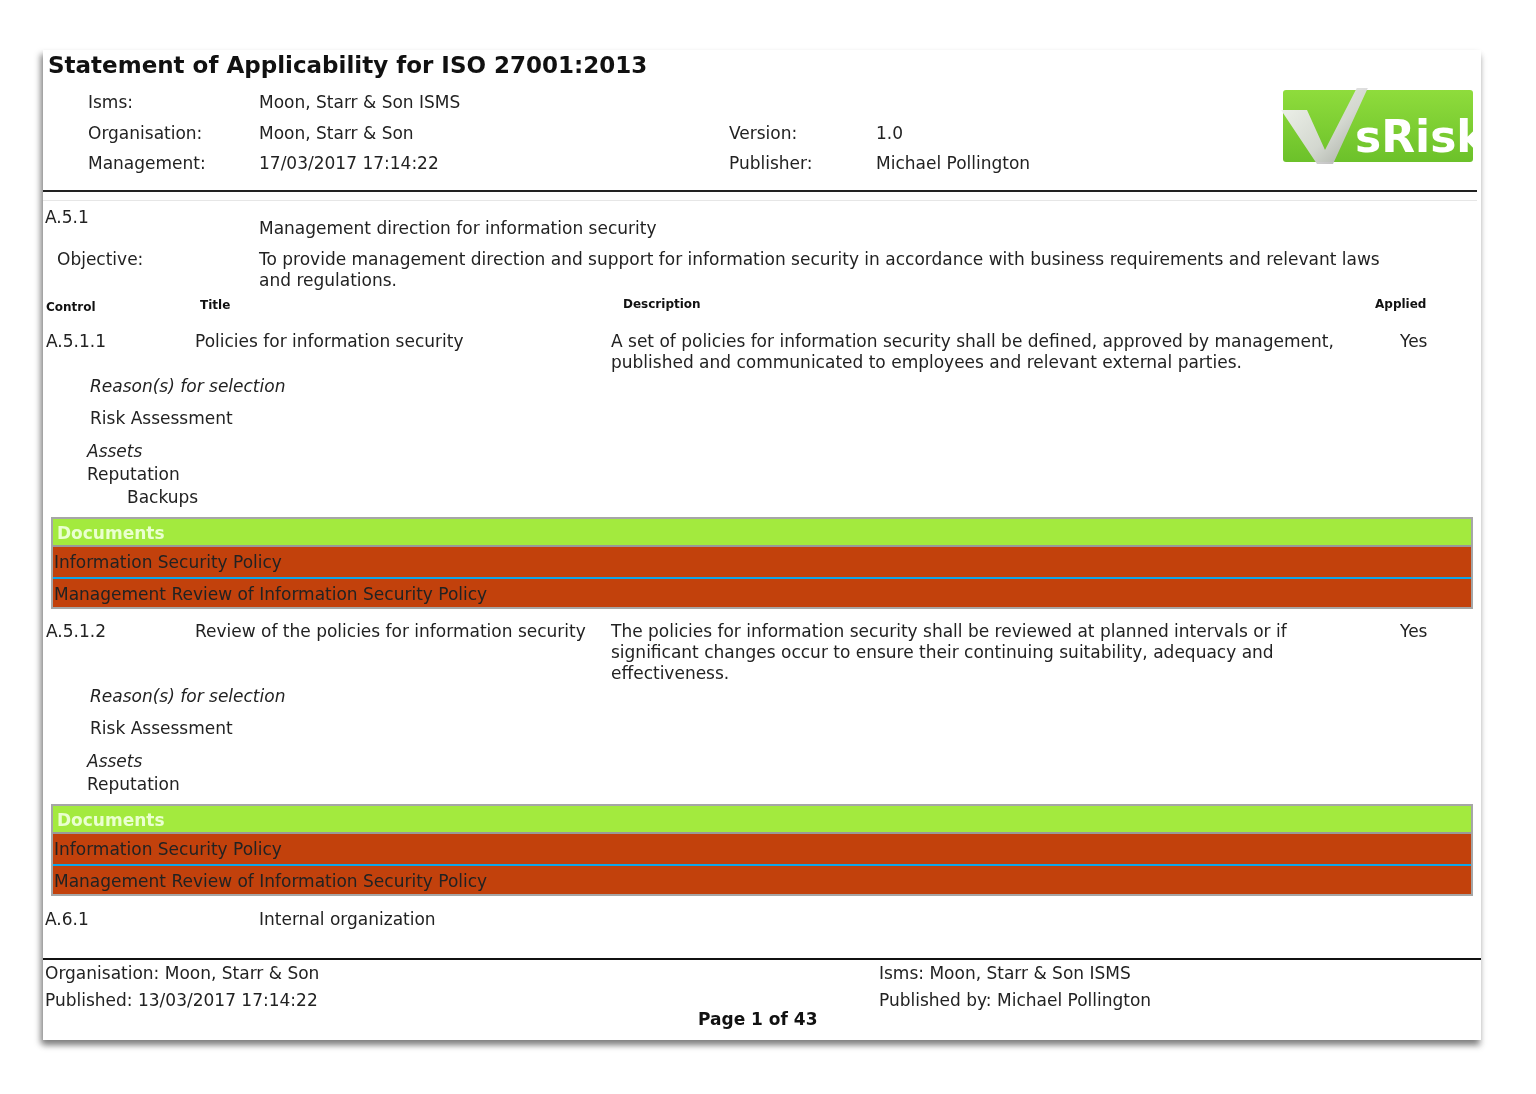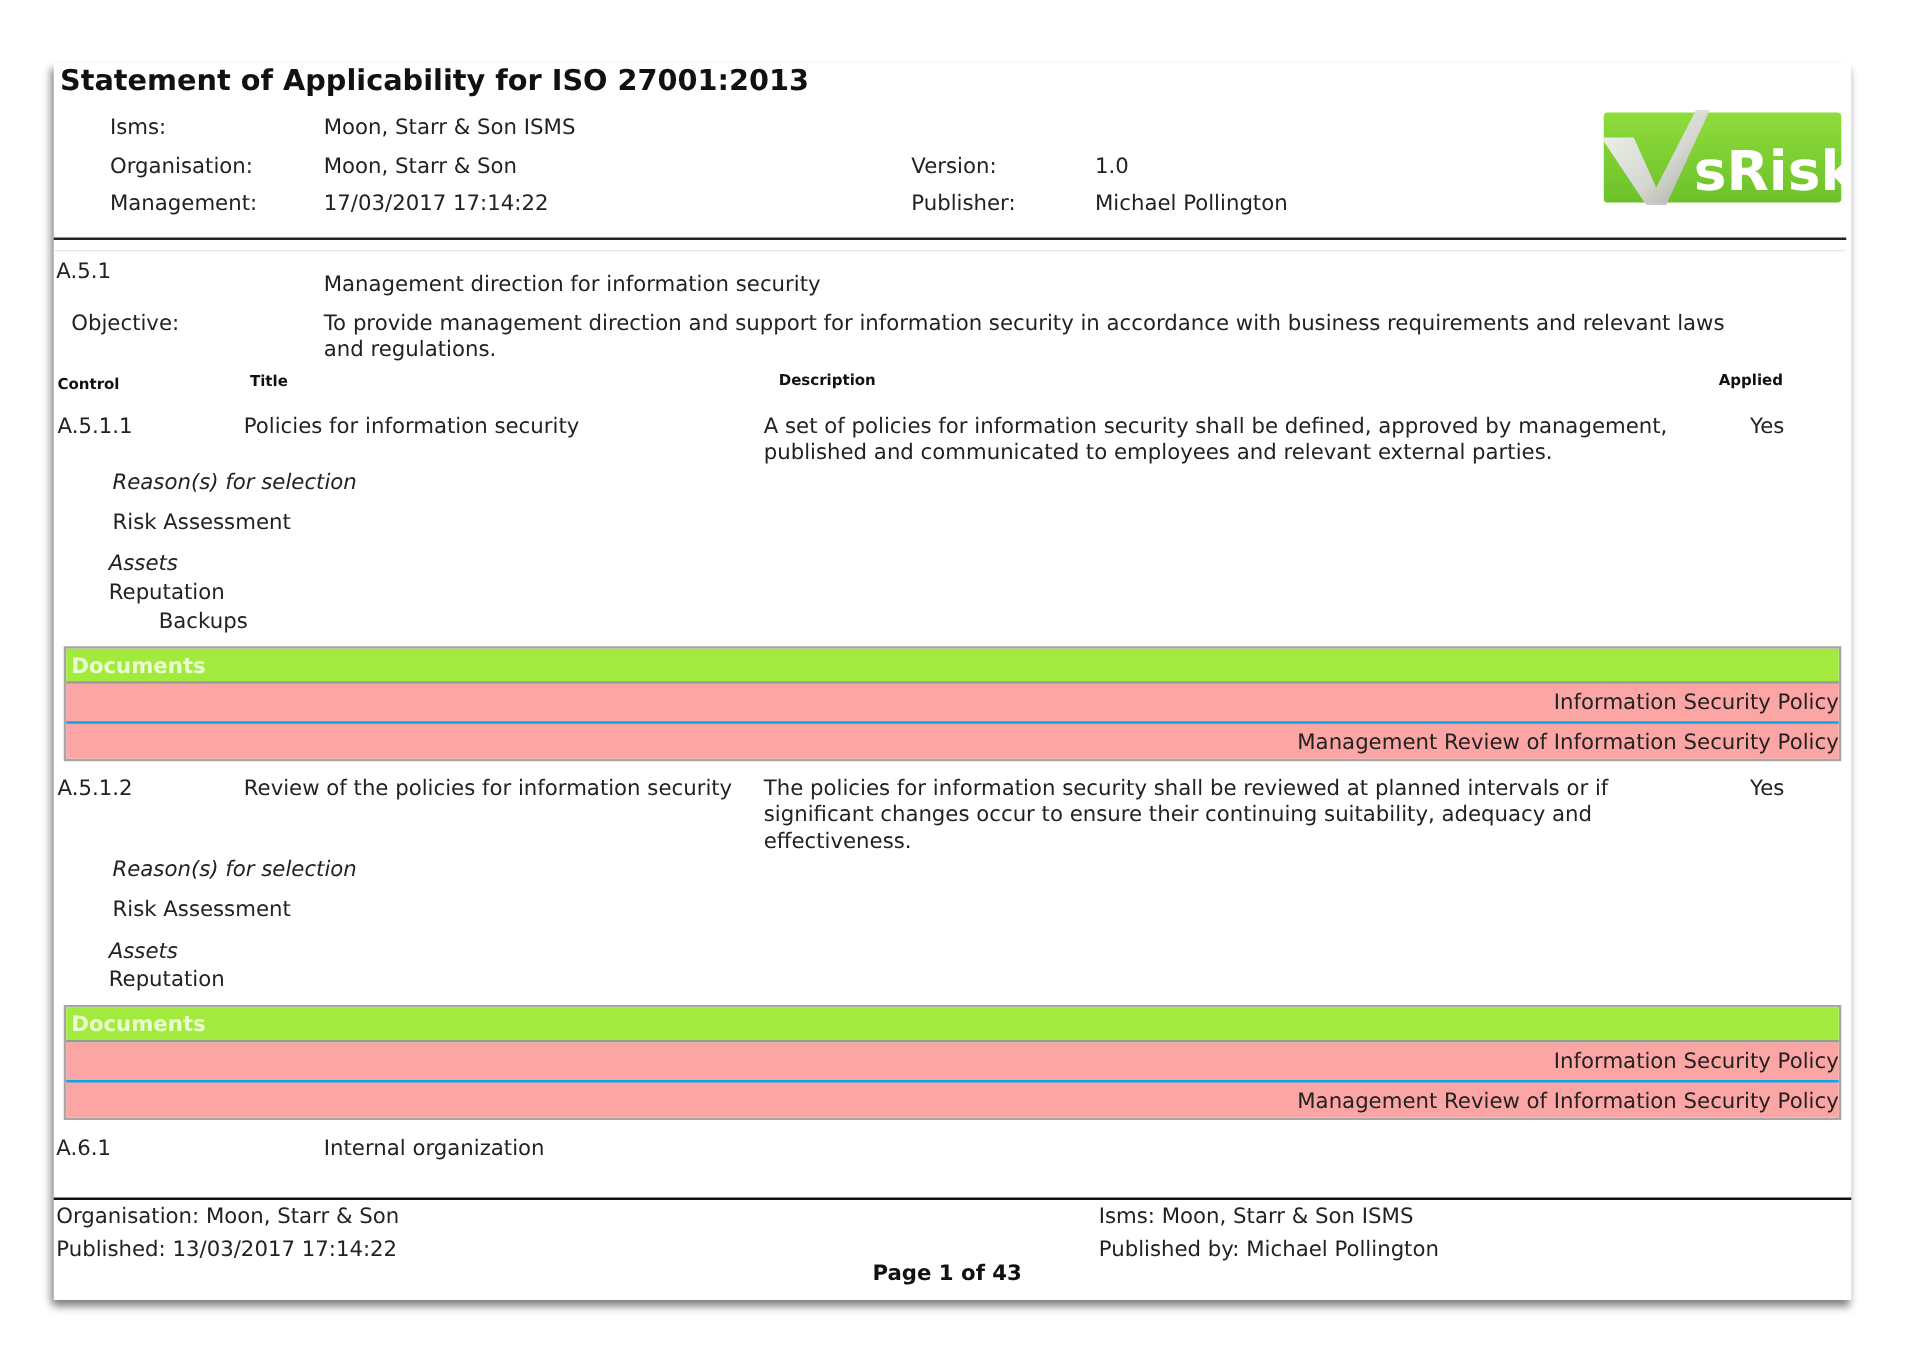--- a/index.html
+++ b/index.html
@@ -58,22 +58,21 @@
       padding-left: 4px;
       box-sizing: border-box;
     }
     .docs-row {
       height: 30px;
       line-height: 30px;
       font-size: 17px;
       color: #222;
       padding-left: 1px;
       box-sizing: border-box;
-      background: #fca5a5;
-      text-align: right;
+      background: #c2410c;
     }
     .docs-row + .docs-row { border-top: 2px solid #0ea5e9; }
     .logo {
       position: absolute;
       left: 1238px; top: 38px;
       width: 194px; height: 76px;
     }
     .footer-hr {
       position: absolute; left: 0; top: 908px; width: 1438px; height: 2px; background: #111;
     }

